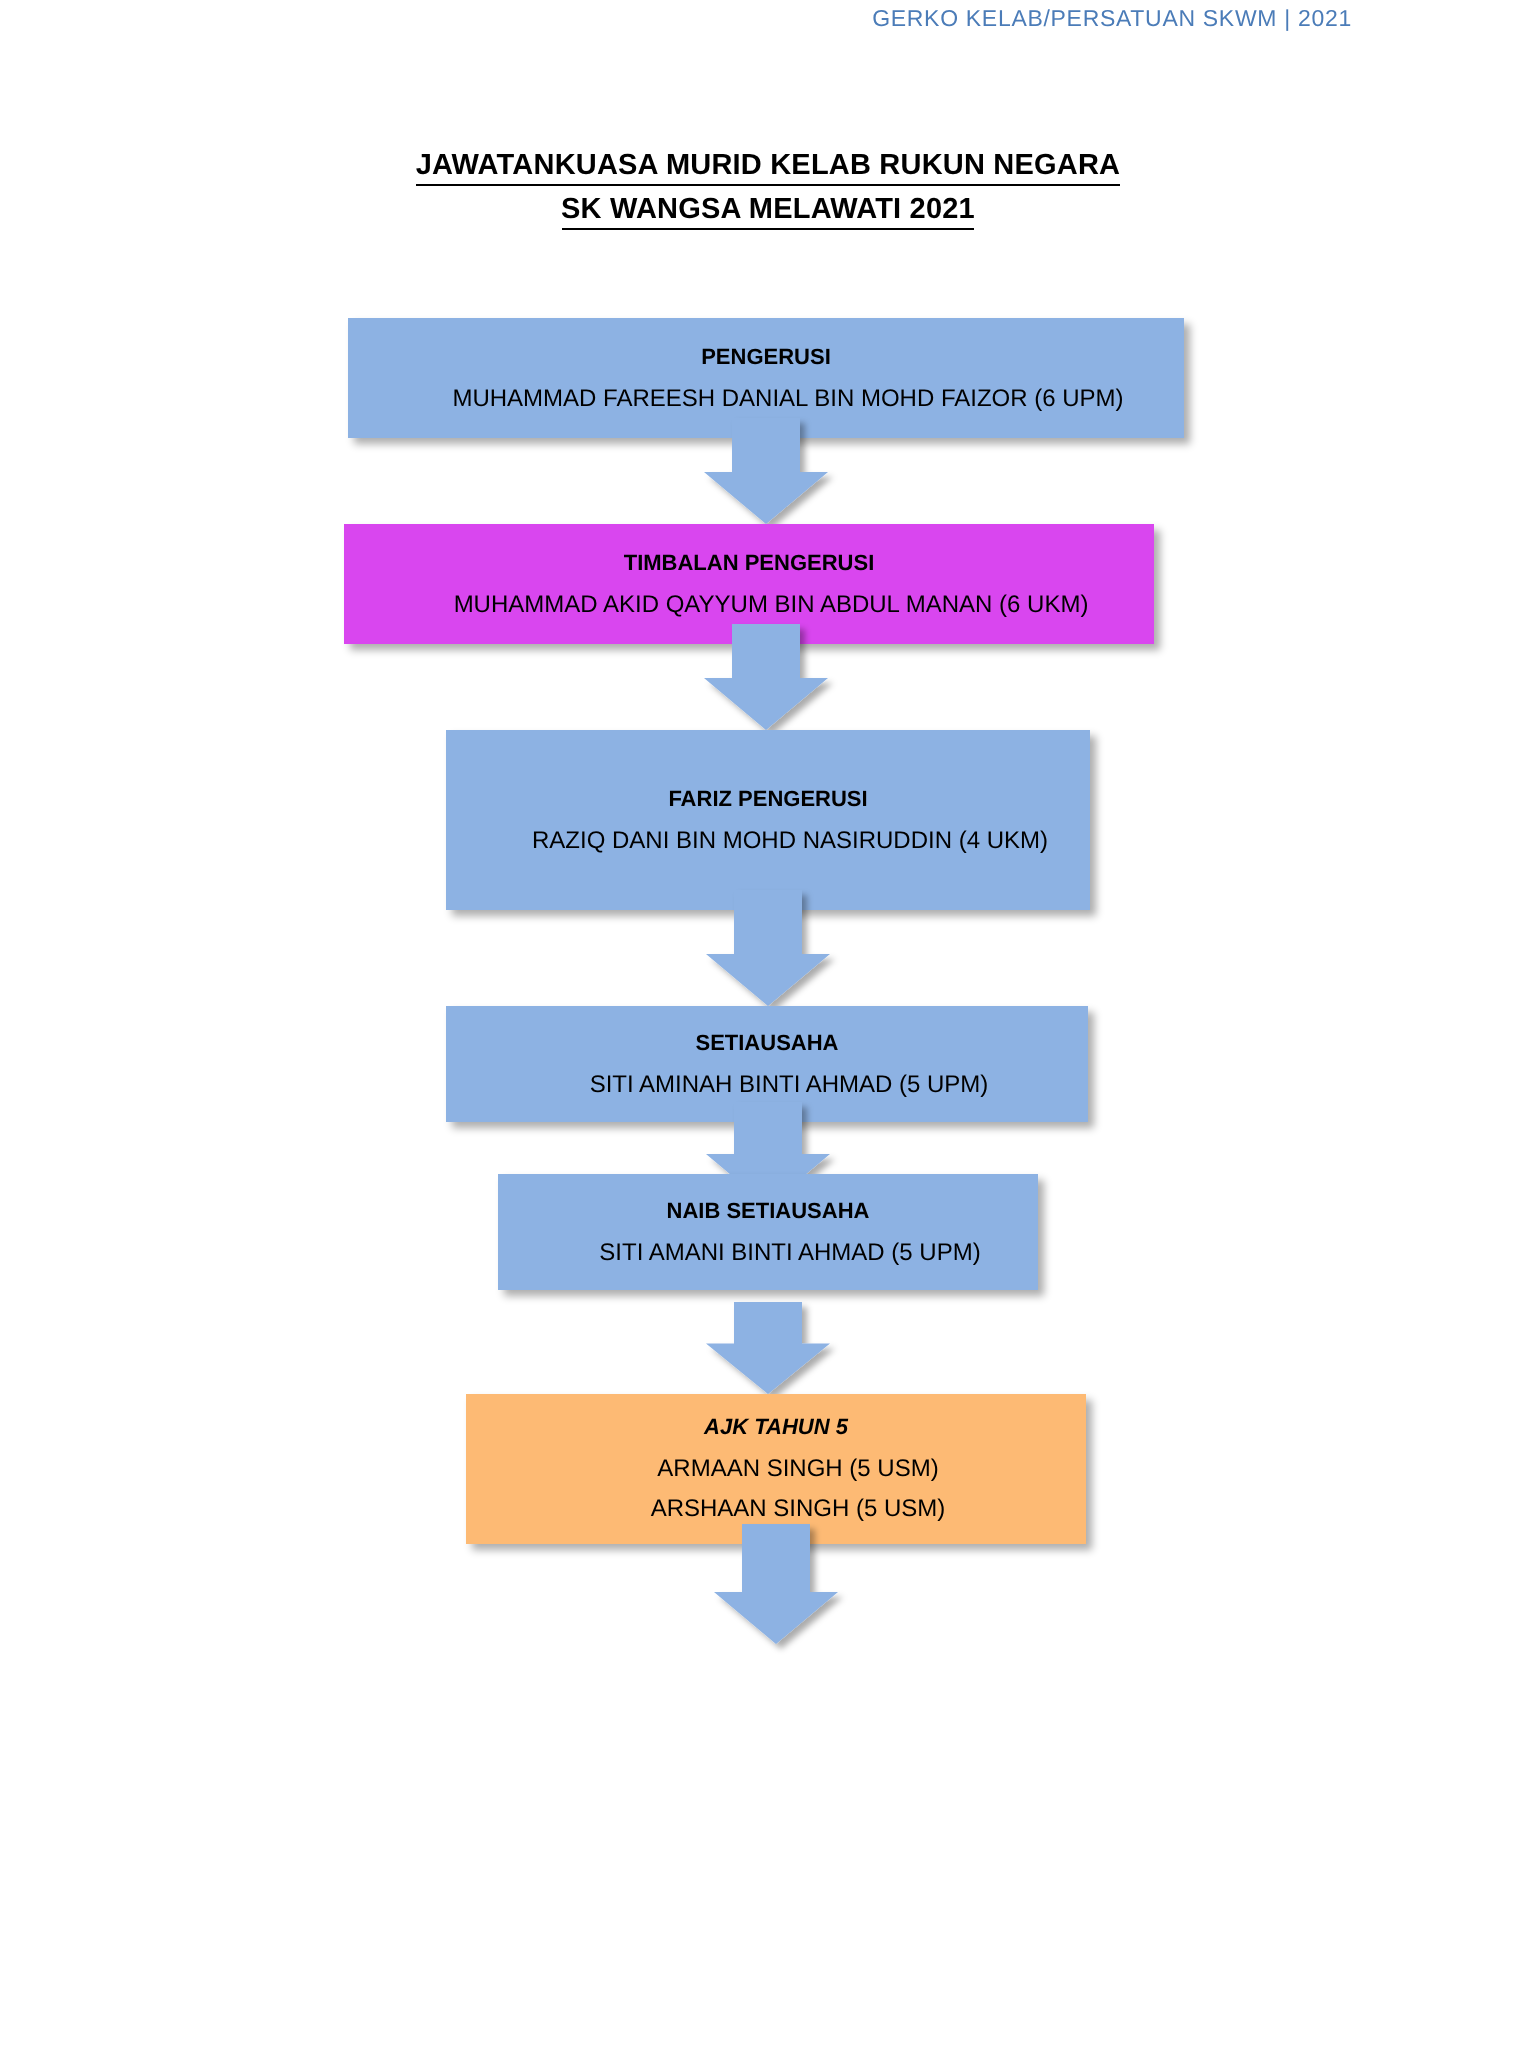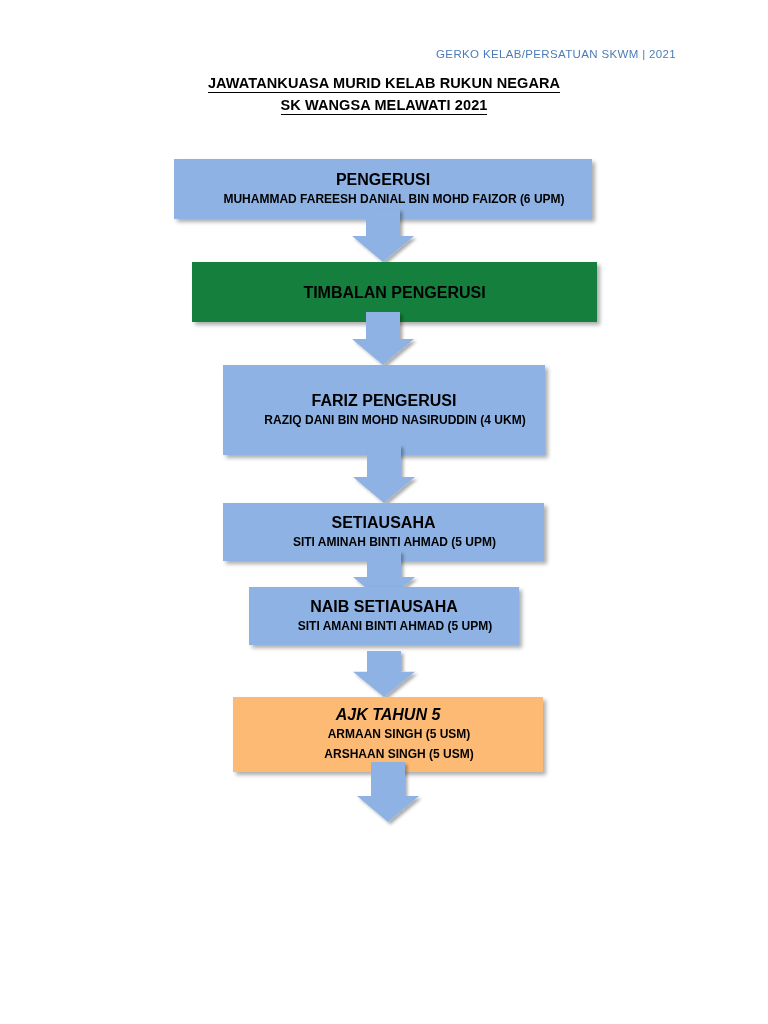--- a/index.html
+++ b/index.html
@@ -21,21 +21,20 @@
     top: 0;
     left: 0;
     width: 768px;
     height: 28px;
     display: flex;
     align-items: flex-start;
     justify-content: flex-end;
     padding-top: 4px;
     box-sizing: border-box;
     padding-right: 92px;
-    margin-top: 44px;
   }
   .doc-header-text {
     font-family: "Liberation Sans", sans-serif;
     font-size: 11.5px;
     letter-spacing: 0.35px;
     color: #4b7cb8;
     white-space: nowrap;
   }
 
   
@@ -74,33 +73,33 @@
     background: #8db2e3;
     box-shadow: 3px 3px 4px rgba(0, 0, 0, 0.32);
     display: flex;
     flex-direction: column;
     align-items: center;
     justify-content: center;
     box-sizing: border-box;
     padding: 2px 6px;
   }
   .org-box-role {
-    font-size: 16px;
+    font-size: 11px;
     font-weight: bold;
     color: #000000;
     line-height: 19px;
     white-space: nowrap;
     text-align: center;
   }
   .org-box-role.italic {
     font-style: italic;
   }
   .org-box-name {
     font-size: 12px;
-    font-weight: bold;
+    font-weight: normal;
     color: #000000;
     line-height: 20px;
     white-space: nowrap;
     text-align: center;
     margin-left: 22px;
   }
 
   
   .org-arrow {
     position: absolute;
@@ -135,22 +134,23 @@
     <div class="org-arrow" style="left: 352px; top: 209px; width: 62px; height: 53px;">
       <svg width="62" height="53" viewBox="0 0 62 53">
         <defs>
           <filter id="ashadow0" x="-60%" y="-60%" width="240%" height="240%">
             <feDropShadow dx="2.5" dy="2.5" stdDeviation="1.6" flood-color="#000000" flood-opacity="0.33"></feDropShadow>
           </filter>
         </defs>
         <polygon points="14,0 48,0 48,27 62,27 31,53 0,27 14,27" fill="#8db2e3" filter="url(#ashadow0)"></polygon>
       </svg>
     </div>
-    <div class="org-box" style="left: 192px; top: 262px; width: 405px; height: 60px; background: #15803d;">
+    <div class="org-box" style="left: 172px; top: 262px; width: 405px; height: 60px; background: #d946ef;">
       <div class="org-box-role">TIMBALAN PENGERUSI</div>
+      <div class="org-box-name">MUHAMMAD AKID QAYYUM BIN ABDUL MANAN (6 UKM)</div>
     </div>
     <div class="org-arrow" style="left: 351.5px; top: 312px; width: 62px; height: 53px;">
       <svg width="62" height="53" viewBox="0 0 62 53">
         <defs>
           <filter id="ashadow1" x="-60%" y="-60%" width="240%" height="240%">
             <feDropShadow dx="2.5" dy="2.5" stdDeviation="1.6" flood-color="#000000" flood-opacity="0.33"></feDropShadow>
           </filter>
         </defs>
         <polygon points="14,0 48,0 48,27 62,27 31,53 0,27 14,27" fill="#8db2e3" filter="url(#ashadow1)"></polygon>
       </svg>

